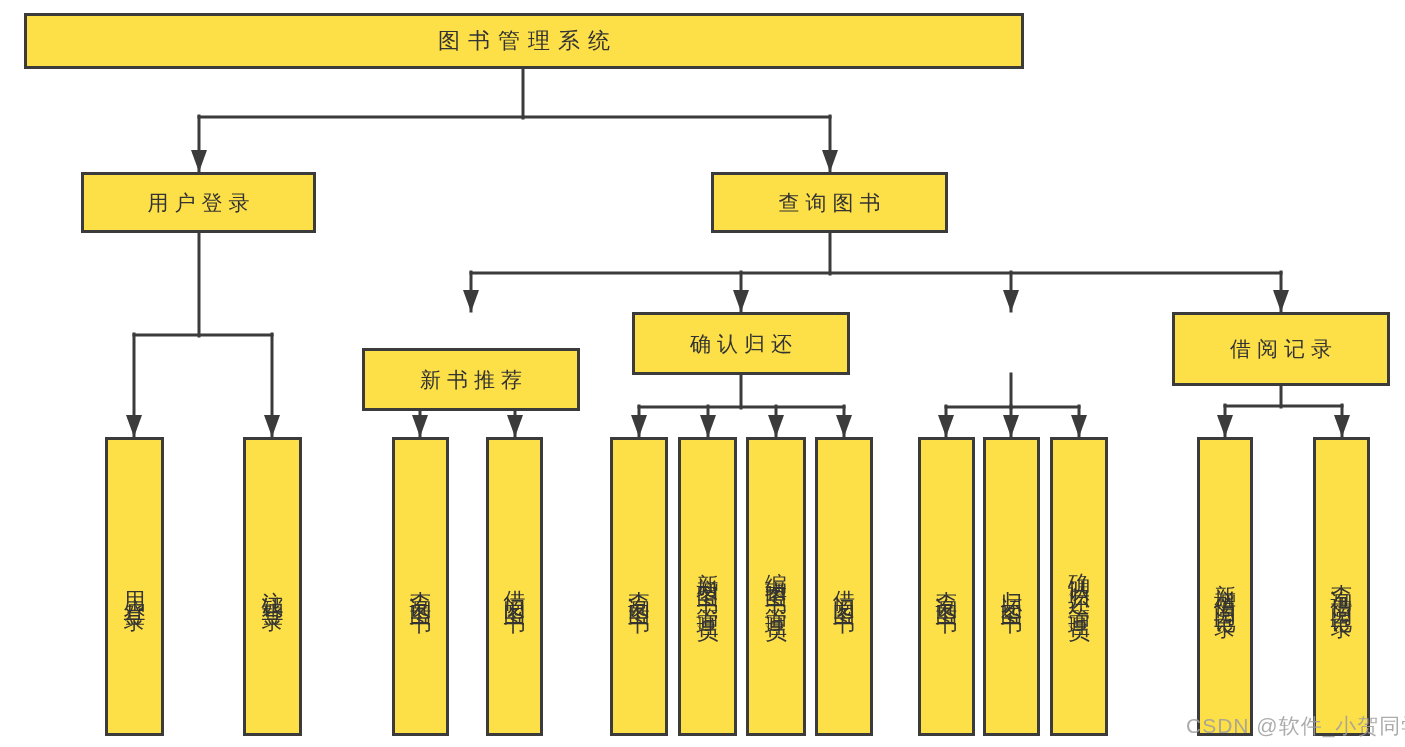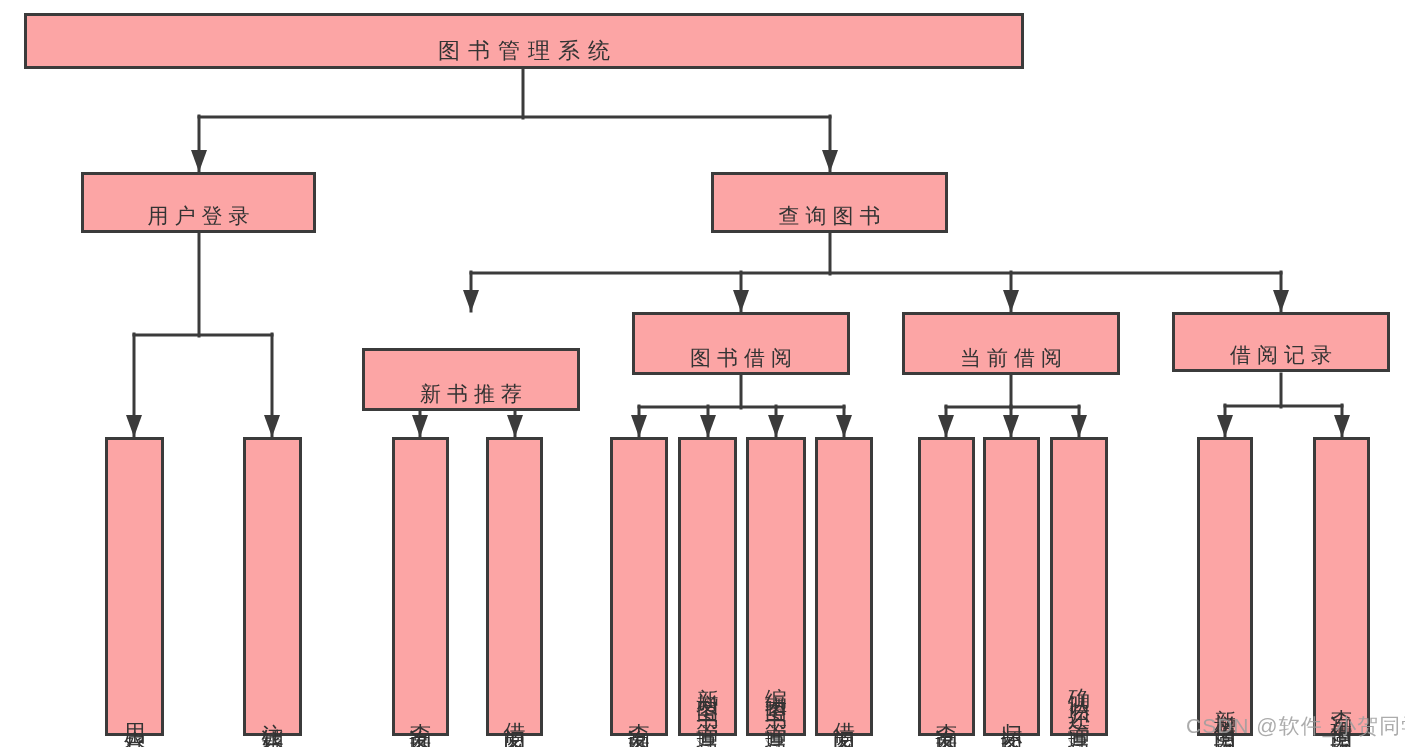--- a/index.html
+++ b/index.html
@@ -3,22 +3,22 @@
 <meta charset="utf-8">
 <style>
   html,body { margin:0; padding:0; background:#ffffff; }
   #stage {
     position:relative; width:1405px; height:747px; background:#ffffff;
     font-family:"Liberation Sans","DejaVu Sans",sans-serif;
     color:#333333; overflow:hidden;
   }
   #wires { position:absolute; left:0; top:0; width:1405px; height:747px; }
   .box {
-    position:absolute; box-sizing:border-box; background:#fca5a5;
-    border:3px solid #3b3b3b; display:flex; align-items:flex-end; justify-content:center;
+    position:absolute; box-sizing:border-box; background:#fde047;
+    border:3px solid #3b3b3b; display:flex; align-items:center; justify-content:center;
     z-index:2;
   }
   .h-box span { font-size:21px; letter-spacing:6px; text-indent:6px; white-space:nowrap; }
   .title-box span { font-size:22px; letter-spacing:8px; text-indent:8px; }
   .v-box span {
     writing-mode:vertical-rl; text-orientation:upright;
     font-size:22px; letter-spacing:7px; line-height:1; white-space:nowrap;
   }
   .watermark {
     position:absolute; left:1186px; top:712px; z-index:5;
@@ -95,26 +95,23 @@
     <span>用户登录</span>
   </div>
   <div class="box h-box" style="left:711px; top:172px; width:237px; height:61px;">
     <span>查询图书</span>
   </div>
 
   <div class="box h-box" style="left:362px; top:312px; width:218px; height:63px;margin-top:36px;">
     <span>新书推荐</span>
   </div>
   <div class="box h-box" style="left:632px; top:312px; width:218px; height:63px;">
-    <span>图书借阅</span>
+    <span>确认归还</span>
   </div>
-  <div class="box h-box" style="left:902px; top:312px; width:218px; height:63px;">
-    <span>当前借阅</span>
-  </div>
-  <div class="box h-box" style="left:1172px; top:312px; width:218px; height:60px;">
+  <div class="box h-box" style="left:1172px; top:312px; width:218px; height:74px;">
     <span>借阅记录</span>
   </div>
 
   <div class="box v-box" style="left:105px; top:437px; width:59px; height:299px;">
     <span>用户登录</span>
   </div>
   <div class="box v-box" style="left:243px; top:437px; width:59px; height:299px;">
     <span>注销登录</span>
   </div>
 

